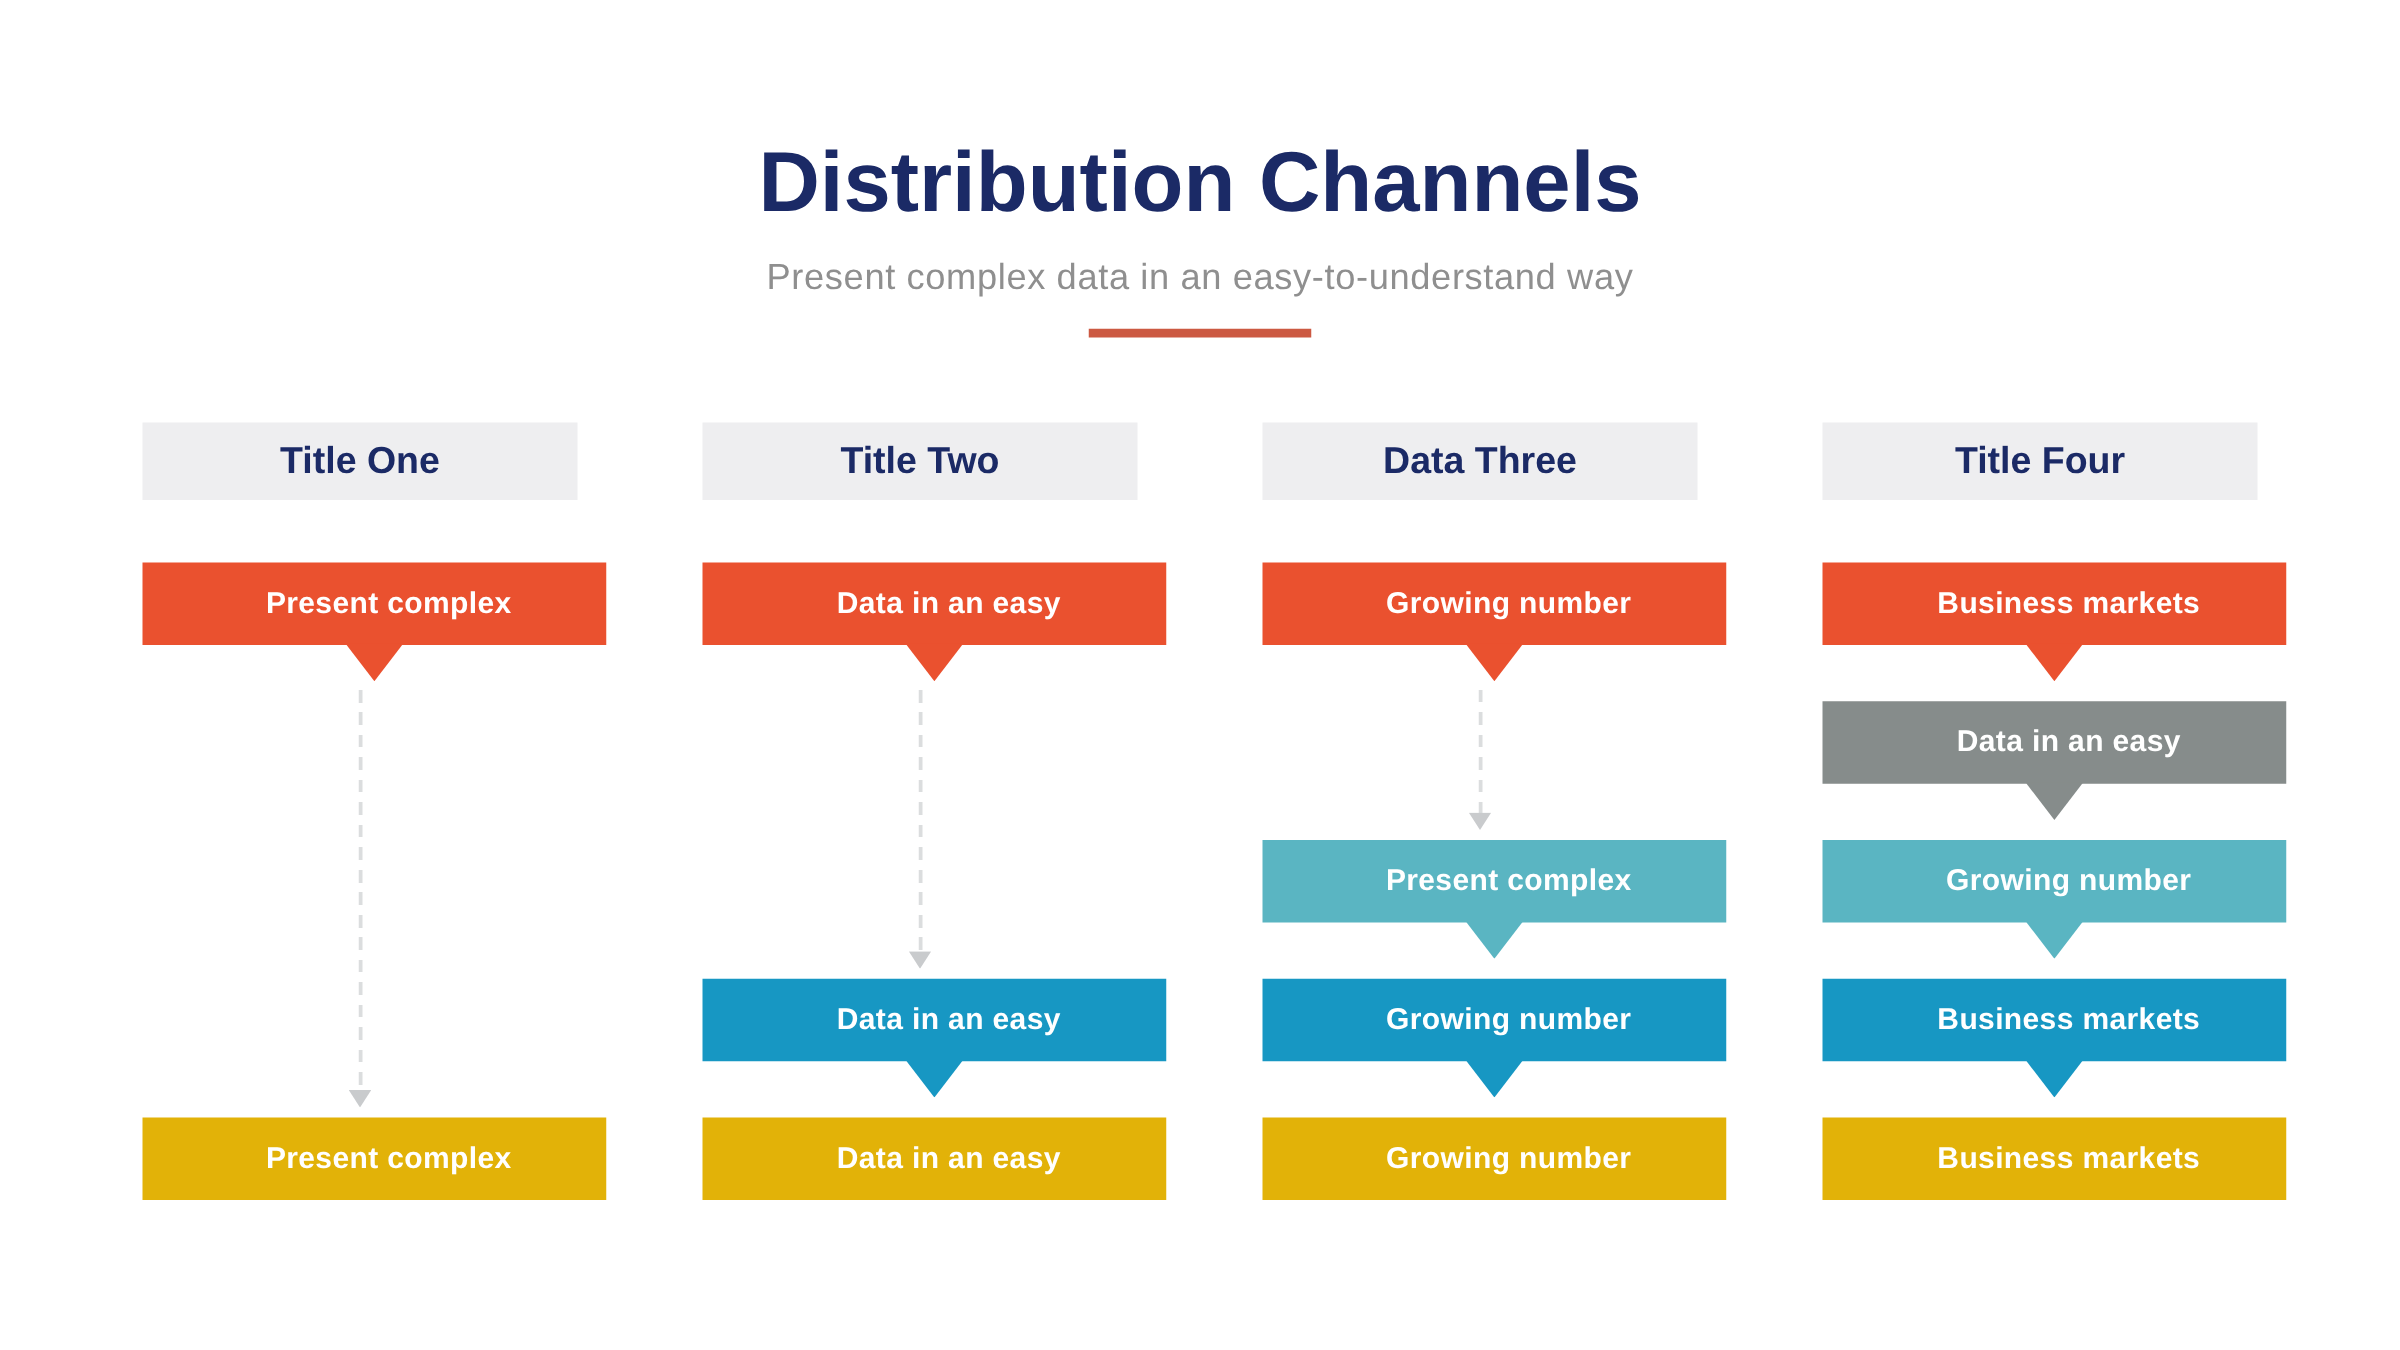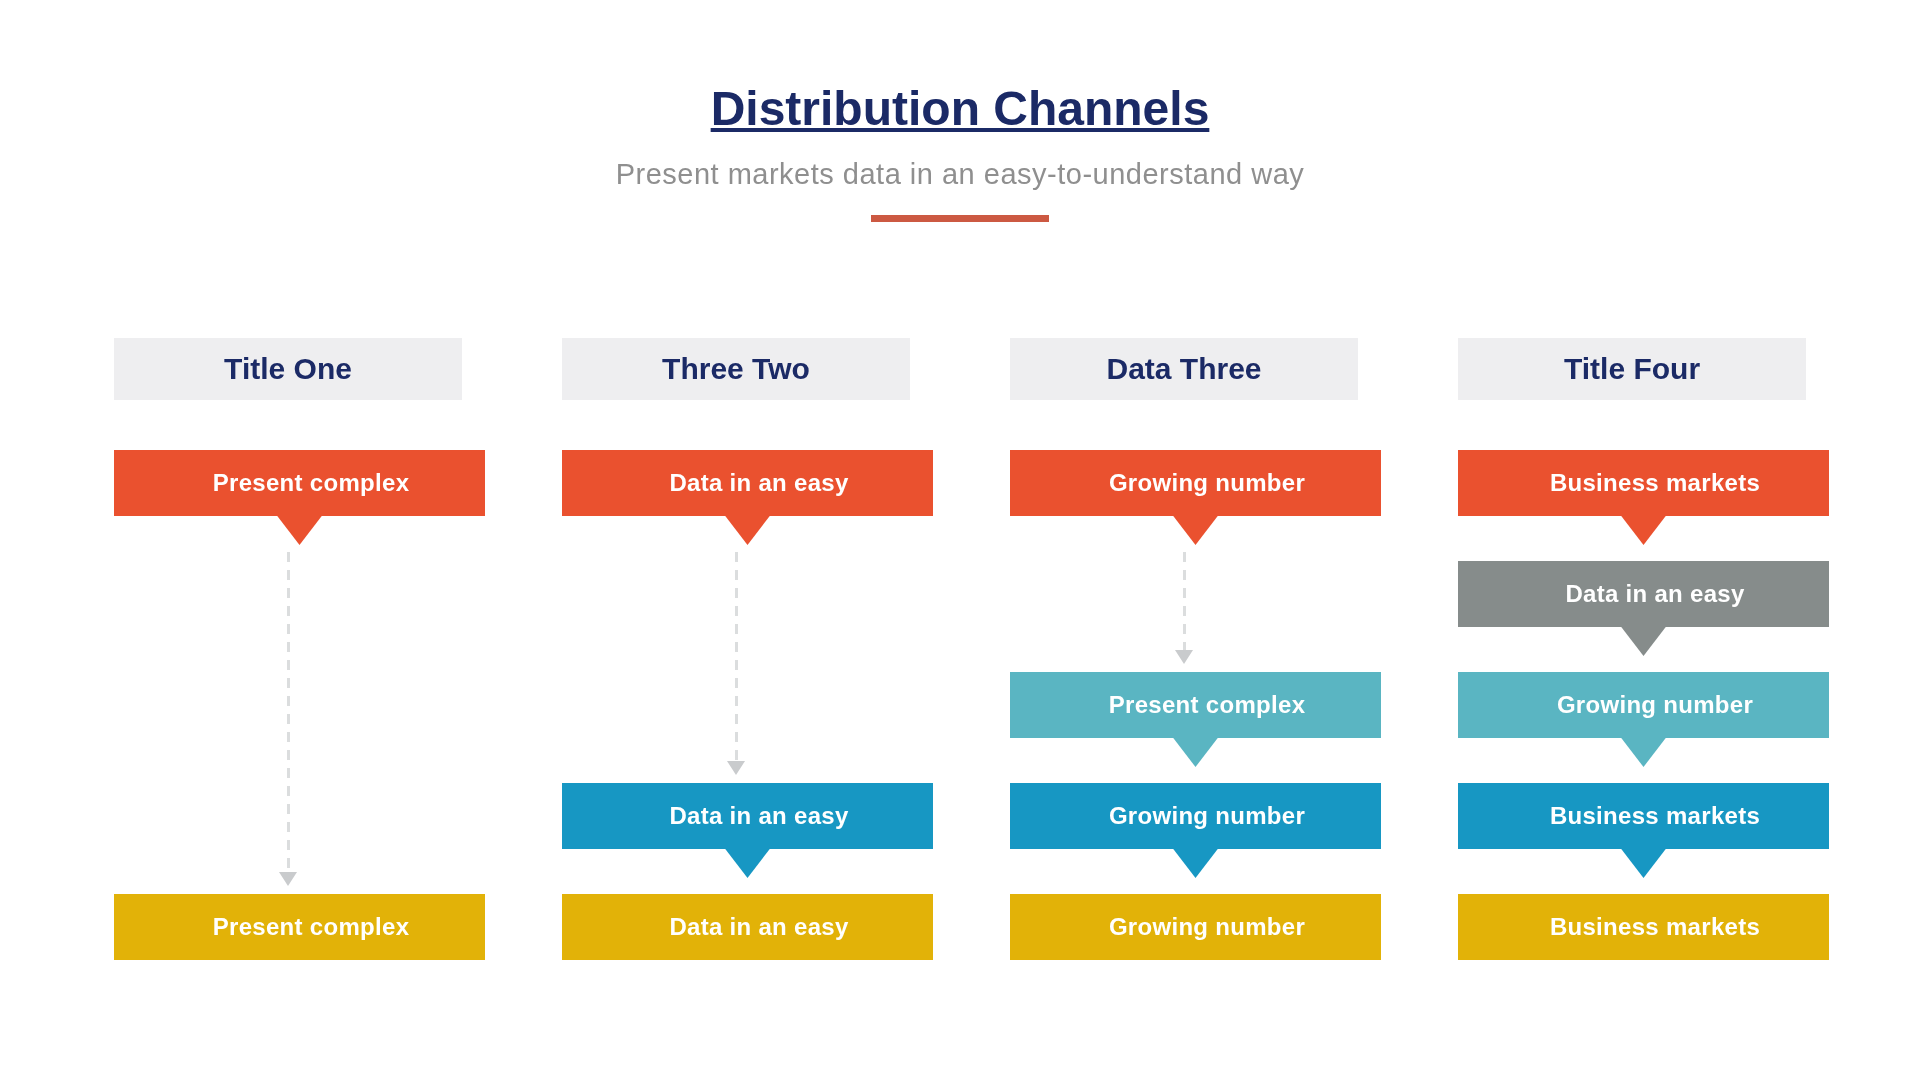--- a/index.html
+++ b/index.html
@@ -2,22 +2,22 @@
 <html><head>
 <meta charset="utf-8">
 <style>
   html,body{margin:0;padding:0;}
   body{
     width:1920px;height:1080px;background:#ffffff;position:relative;overflow:hidden;
     font-family:"Liberation Sans", sans-serif;
   }
   .header{position:absolute;top:0;left:0;width:1920px;text-align:center;}
   .page-title{
-    margin-top:84px;font-size:48px;font-weight:700;color:var(--navy,#1B2A66);
-    letter-spacing:0px;line-height:1.05;text-decoration:underline;
+    margin-top:111px;font-size:68px;font-weight:700;color:var(--navy,#1B2A66);
+    letter-spacing:0px;line-height:1.05;
   }
   .page-subtitle{
     margin-top:24px;font-size:29px;color:var(--subtle,#8F8F8F);letter-spacing:0.5px;
   }
   .title-divider{
     width:178px;height:7px;margin:24px auto 0;background:var(--divider,#CC5942);
   }
   .diagram{position:absolute;top:0;left:0;width:1728px;height:1080px;}
   .col{position:absolute;top:0;width:348px;height:1080px;}
   .col-header{
@@ -50,21 +50,21 @@
     position:absolute;bottom:0;left:0;width:18px;height:14px;
     background:var(--arrow,#C9CBCD);
     clip-path:polygon(0 0,100% 0,50% 100%);
   }
 </style>
 </head>
 <body style="--navy: #1B2A66; --subtle: #8F8F8F; --divider: #CC5942; --header_bg: #EEEEF0; --orange: #EA512F; --gray: #868C8B; --teal: #5AB5C2; --blue: #1797C3; --yellow: #E2B208; --dash: #DBDDDE; --arrow: #C9CBCD; --box_text: #FFFFFF;">
 
 <div class="header">
   <div class="page-title">Distribution Channels</div>
-  <div class="page-subtitle">Present markets data in an easy-to-understand way</div>
+  <div class="page-subtitle">Present complex data in an easy-to-understand way</div>
   <div class="title-divider"></div>
 </div>
 
 <div class="diagram" id="diagram">
     <div class="col" style="left: 114px;">
       <div class="col-header">
         <span>Title One</span>
       </div>
       <div class="flow-box" style="top: 450px; background: var(--orange);">
         <span>Present complex</span>
@@ -73,21 +73,21 @@
       <div class="flow-box" style="top: 894px; background: var(--yellow);">
         <span>Present complex</span>
       </div>
       <div class="dashed-arrow" style="top: 552px; height: 334px; left: 165px;">
         <div class="dash-line"></div>
         <div class="arrow-head"></div>
       </div>
     </div>
     <div class="col" style="left: 562px;">
       <div class="col-header">
-        <span>Three Two</span>
+        <span>Title Two</span>
       </div>
       <div class="flow-box" style="top: 450px; background: var(--orange);">
         <span>Data in an easy</span>
         <div class="tail" style="background: var(--orange);"></div>
       </div>
       <div class="flow-box" style="top: 783px; background: var(--blue);">
         <span>Data in an easy</span>
         <div class="tail" style="background: var(--blue);"></div>
       </div>
       <div class="flow-box" style="top: 894px; background: var(--yellow);">

